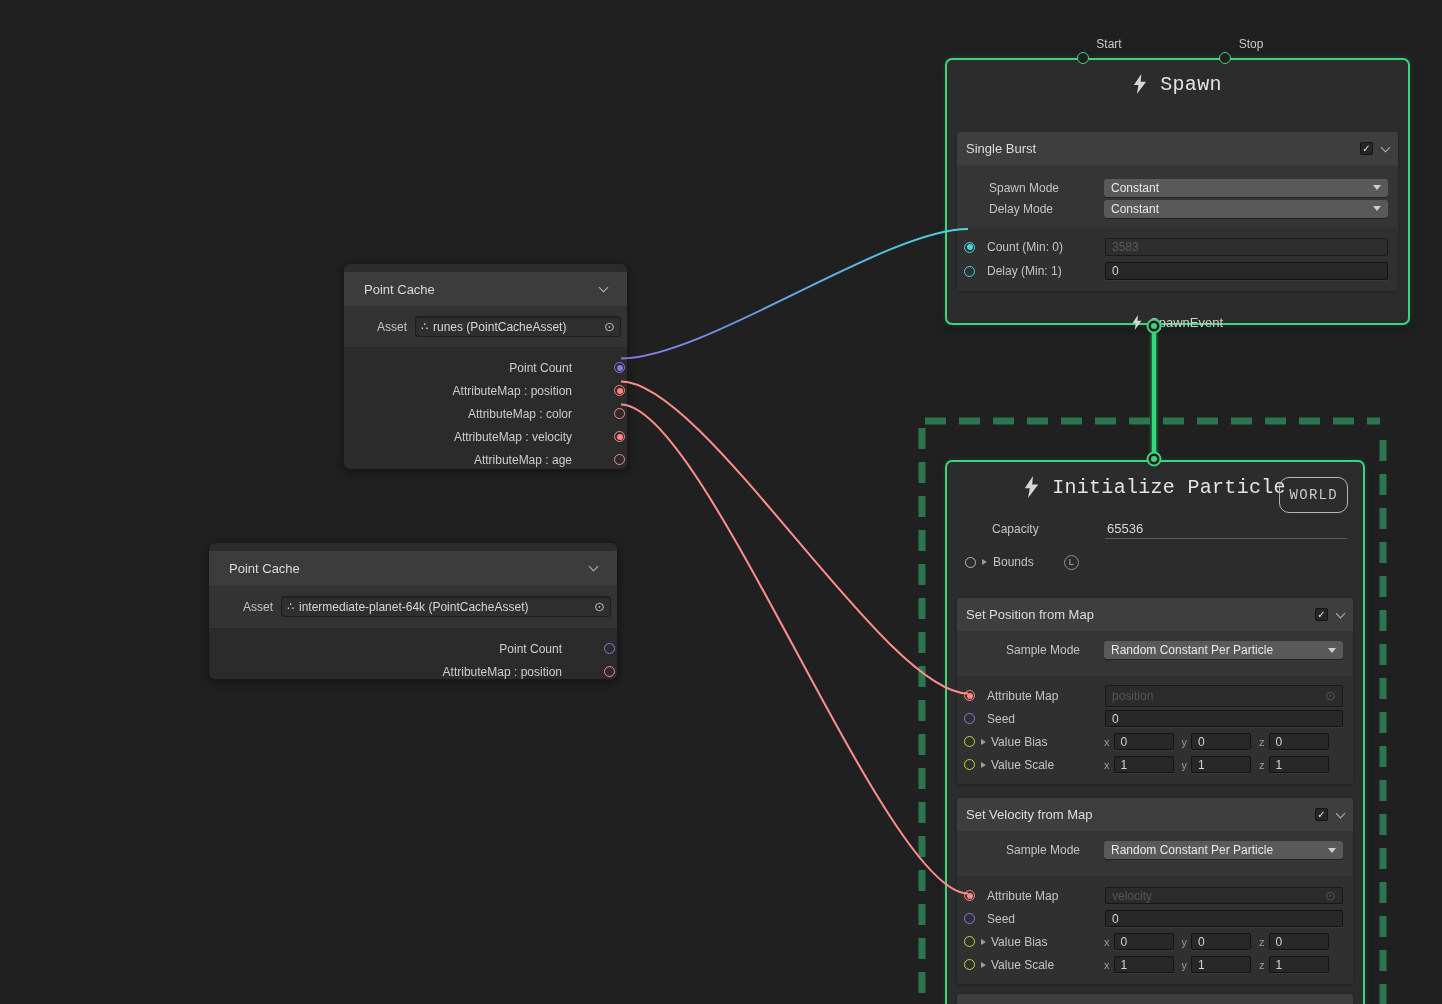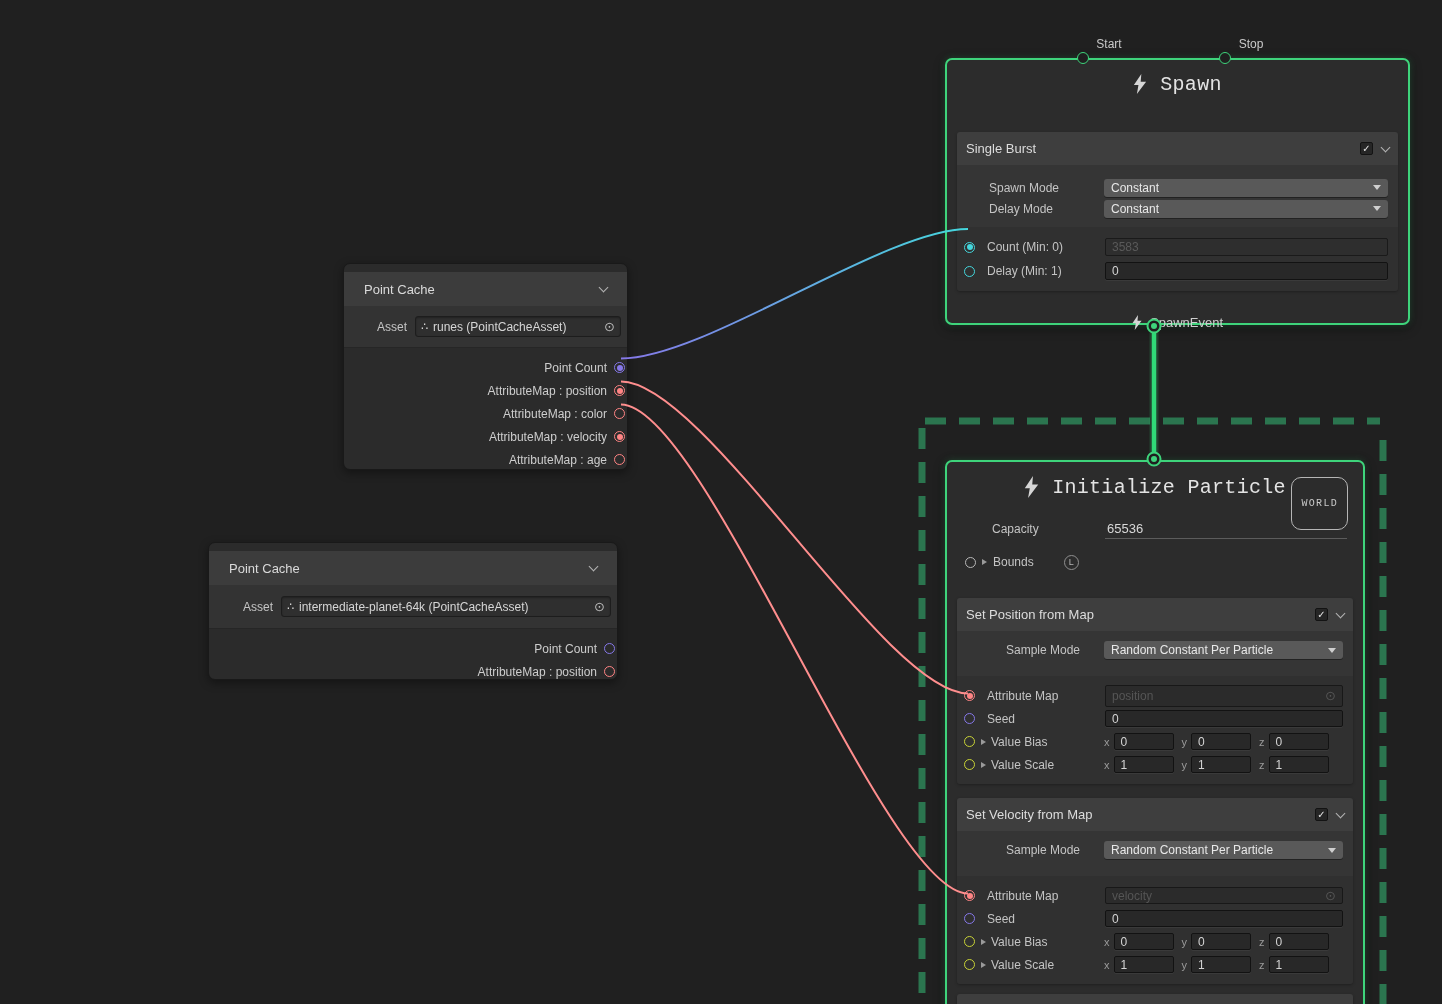--- a/index.html
+++ b/index.html
@@ -52,23 +52,23 @@
   .axis-field{width:60px;height:17px;margin-right:8px;}
   
   .flow-port{position:absolute;width:12px;height:12px;border-radius:50%;background:#1f1f1f;border:1.7px solid var(--accent-green);}
   .flow-lbl{position:absolute;color:#c9c9c9;font-size:12px;transform:translateX(-50%);white-space:nowrap;}
   
   .asset-row{display:flex;align-items:center;background:#333333;border-bottom:1px solid #closed;}
   .obj-field{height:21px;background:#2f2f2f;border:1px solid #1d1d1d;border-radius:3px;display:flex;align-items:center;padding:0 5px;flex:1;box-shadow:inset 0 1px 2px rgba(0,0,0,.3);}
   .obj-icon{color:#e2e2e2;font-size:11px;margin-right:5px;}
   .obj-text{color:#d6d6d6;font-size:12px;white-space:nowrap;overflow:hidden;}
   .picker{margin-left:auto;color:#b9b9b9;font-size:13px;line-height:1;}
-  .out-row{height:23px;display:flex;align-items:center;justify-content:flex-end;padding-right:2px;}
+  .out-row{height:23px;display:flex;align-items:center;justify-content:flex-end;padding-right:2px;gap:35px;}
   .out-row .lbl{color:#cdcdcd;margin-right:7px;}
-  .badge{position:absolute;right:15px;top:15px;border:1px solid #b6b6b6;border-radius:10px;color:#c9c9c9;font-size:10px;letter-spacing:1.3px;padding:20px 9px;}
+  .badge{position:absolute;right:15px;top:15px;border:1px solid #b6b6b6;border-radius:10px;color:#c9c9c9;font-size:14px;letter-spacing:1.3px;padding:9px 9px;}
   .lock-circle{width:15px;height:15px;border-radius:50%;border:1px solid #8f8f8f;color:#b5b5b5;font-size:9px;display:flex;align-items:center;justify-content:center;margin-left:30px;}
   .spawn-event{display:flex;align-items:center;justify-content:center;gap:8px;color:#cfcfcf;font-size:13px;height:22px;margin-top:20px;}
 </style>
 </head>
 <body>
 
 <div id="canvas">
 
   <svg class="layer" id="dash-layer">
     <g style="stroke:var(--dashed-green,#2c7a52);stroke-width:7;fill:none" stroke-dasharray="21 13" opacity="0.95">

